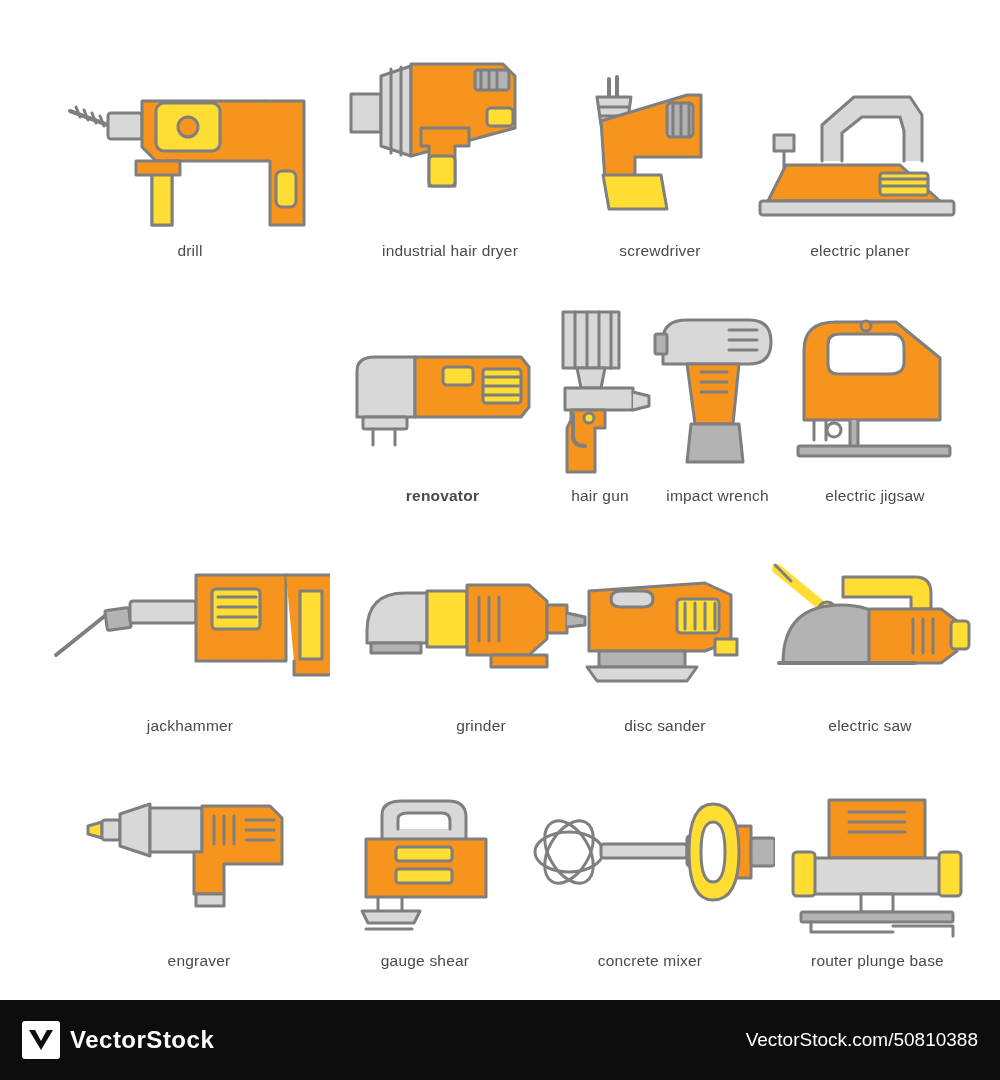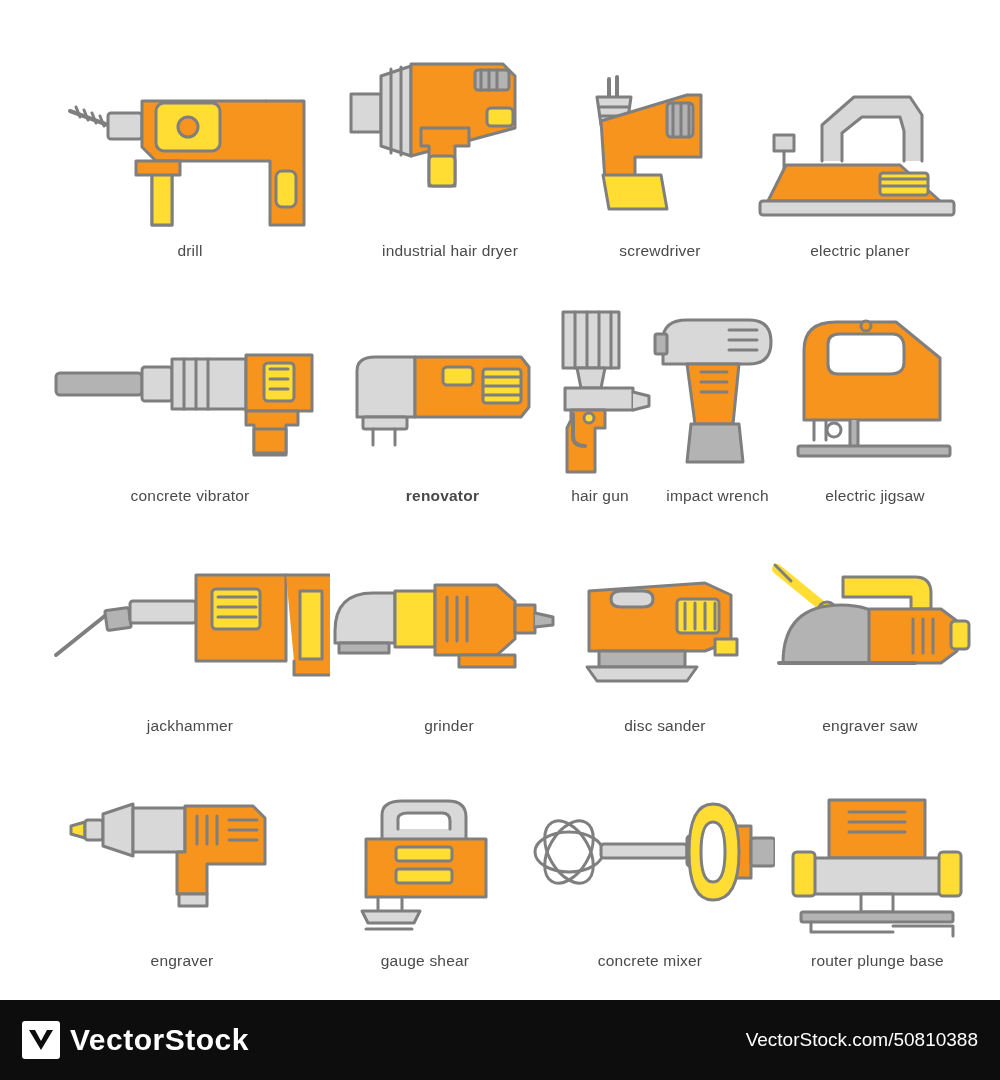--- a/index.html
+++ b/index.html
@@ -71,21 +71,21 @@
     gap: 10px;
   }
   .brand-mark {
     width: 38px;
     height: 38px;
     position: relative;
     flex: 0 0 auto;
   }
   .brand-text {
     color: #ffffff;
-    font-size: 30px;
+    font-size: 24px;
     font-weight: bold;
     letter-spacing: 0.5px;
     font-family: "Liberation Sans", sans-serif;
   }
   .footer-right {
     color: #ffffff;
     font-size: 19px;
     font-family: "Liberation Sans", sans-serif;
     margin-left: 28px;
   }
@@ -180,39 +180,20 @@
             <rect x="130" y="98" width="48" height="22" rx="3" fill="#ffdd33"></rect>
             <path d="M130 104 L178 104 M130 111 L178 111"></path>
 
             <rect x="10" y="126" width="194" height="14" rx="3" fill="#d8d8d8"></rect>
           </g>
         </svg>
       </div>
       <div class="caption">electric planer</div>
     </div>
 
-    <div class="cell" style="left:50px; top:285px; width:280px; height:220px;">
-      <div class="art">
-        <svg width="280" height="150" viewBox="0 0 280 150">
-          <g stroke="#7f7f7f" stroke-width="3" fill="none" stroke-linejoin="round" stroke-linecap="round">
-            <rect x="6" y="48" width="86" height="22" rx="4" fill="#b3b3b3"></rect>
-            <rect x="92" y="42" width="30" height="34" rx="3" fill="#d8d8d8"></rect>
-            <path d="M122 34 L196 34 L196 84 L122 84 Z" fill="#d8d8d8"></path>
-            <path d="M134 34 L134 84 M146 34 L146 84 M158 34 L158 84"></path>
-            <path d="M196 30 L262 30 L262 86 L196 86 Z" fill="#f7941e"></path>
-            <rect x="214" y="38" width="30" height="38" rx="4" fill="#ffdd33"></rect>
-            <path d="M220 44 L238 44 M220 54 L238 54 M220 64 L238 64"></path>
-
-            <path d="M196 86 L248 86 L248 100 L236 100 L236 130 L204 130 L204 100 L196 100 Z" fill="#f7941e"></path>
-            <path d="M204 104 L236 104 L236 128 L204 128 Z" fill="#f7941e"></path>
-          </g>
-        </svg>
-      </div>
-      <div class="caption">concrete vibrator</div>
-    </div>
 
     <div class="cell" style="left:335px; top:285px; width:215px; height:220px;font-weight:bold;">
       <div class="art">
         <svg width="200" height="150" viewBox="0 0 200 150">
           <g stroke="#7f7f7f" stroke-width="3" fill="none" stroke-linejoin="round" stroke-linecap="round">
             <path d="M14 66 L14 46 Q14 32 32 32 L72 32 L72 92 L14 92 Z" fill="#d8d8d8"></path>
             <rect x="20" y="92" width="44" height="12" rx="2" fill="#d8d8d8"></rect>
             <path d="M30 104 L30 120 M52 104 L52 120"></path>
             <path d="M72 32 L178 32 L186 42 L186 82 L178 92 L72 92 Z" fill="#f7941e"></path>
             <rect x="100" y="42" width="30" height="18" rx="4" fill="#ffdd33"></rect>
@@ -296,21 +277,21 @@
             <path d="M168 42 L206 42 M168 52 L206 52 M168 62 L206 62"></path>
 
             <path d="M236 20 L282 20 L282 120 L244 120 L244 106" fill="#f7941e"></path>
             <path d="M250 36 L272 36 L272 104 L250 104 Z" fill="#ffdd33"></path>
           </g>
         </svg>
       </div>
       <div class="caption">jackhammer</div>
     </div>
 
-    <div class="cell" style="left:324px; top:525px; width:250px; height:210px;">
+    <div class="cell" style="left:356px; top:525px; width:250px; height:210px;">
       <div class="art">
         <svg width="240" height="150" viewBox="0 0 240 150">
           <g stroke="#7f7f7f" stroke-width="3" fill="none" stroke-linejoin="round" stroke-linecap="round">
 
             <path d="M6 76 Q6 38 44 38 L66 38 L66 88 L6 88 Z" fill="#d8d8d8"></path>
             <path d="M10 88 L60 88 L60 98 L10 98 Z" fill="#b3b3b3"></path>
 
             <path d="M66 36 L106 36 L106 92 L66 92 Z" fill="#ffdd33"></path>
             <path d="M106 30 L168 30 L186 46 L186 84 L168 100 L106 100 Z" fill="#f7941e"></path>
             <path d="M118 42 L118 86 M128 42 L128 86 M138 42 L138 86"></path>
@@ -356,24 +337,24 @@
 
             <path d="M18 108 Q18 50 76 50 Q134 50 134 108 Z" fill="#b3b3b3"></path>
 
             <path d="M104 54 L176 54 L192 66 L192 96 L176 108 L104 108 Z" fill="#f7941e"></path>
             <path d="M148 64 L148 98 M158 64 L158 98 M168 64 L168 98"></path>
             <rect x="186" y="66" width="18" height="28" rx="4" fill="#ffdd33"></rect>
             <path d="M14 108 L150 108" stroke-width="4"></path>
           </g>
         </svg>
       </div>
-      <div class="caption">engraver saw</div>
-    </div>
-
-    <div class="cell" style="left:52px; top:760px; width:260px; height:210px;">
+      <div class="caption">electric saw</div>
+    </div>
+
+    <div class="cell" style="left:69px; top:760px; width:260px; height:210px;">
       <div class="art">
         <svg width="250" height="150" viewBox="0 0 250 150">
           <g stroke="#7f7f7f" stroke-width="3" fill="none" stroke-linejoin="round" stroke-linecap="round">
             <path d="M14 36 L28 32 L28 48 L14 44 Z" fill="#ffdd33"></path>
             <rect x="28" y="30" width="18" height="20" rx="3" fill="#d8d8d8"></rect>
             <path d="M46 24 L76 14 L76 66 L46 56 Z" fill="#d8d8d8"></path>
             <path d="M76 18 L128 18 L128 62 L76 62 Z" fill="#d8d8d8"></path>
             <path d="M128 16 L196 16 L208 28 L208 74 L150 74 L150 104 L120 104 L120 62 L128 62 Z" fill="#f7941e"></path>
             <path d="M140 26 L140 54 M150 26 L150 54 M160 26 L160 54"></path>
             <path d="M172 30 L200 30 M172 40 L200 40 M172 50 L200 50"></path>

